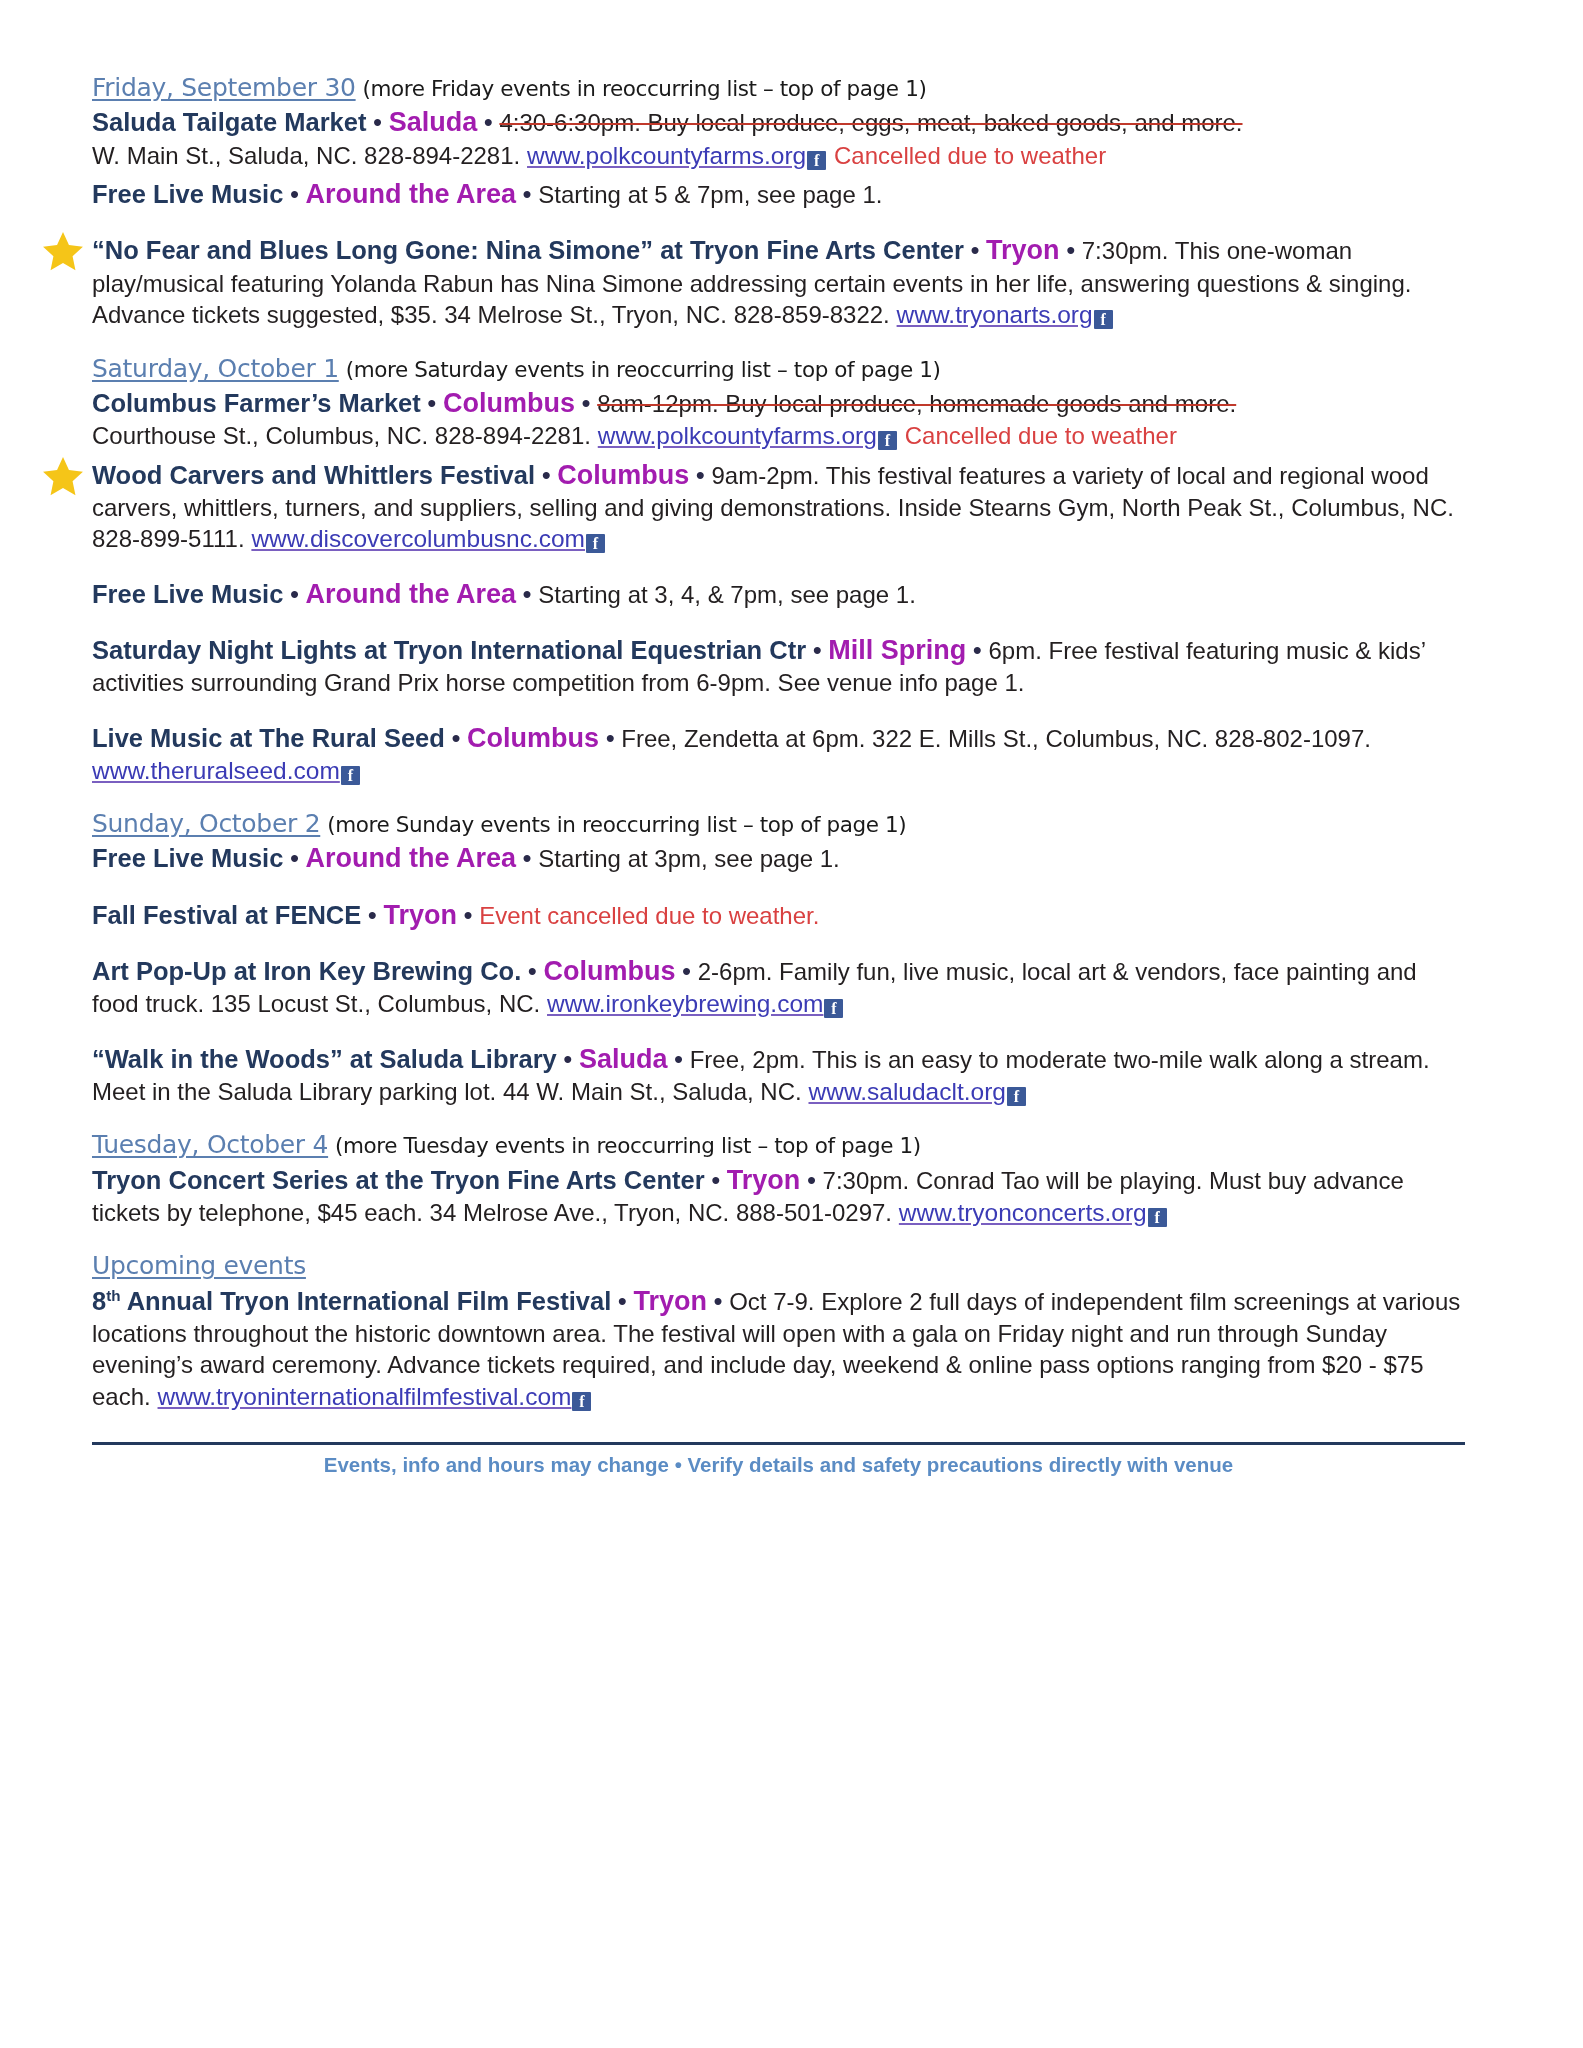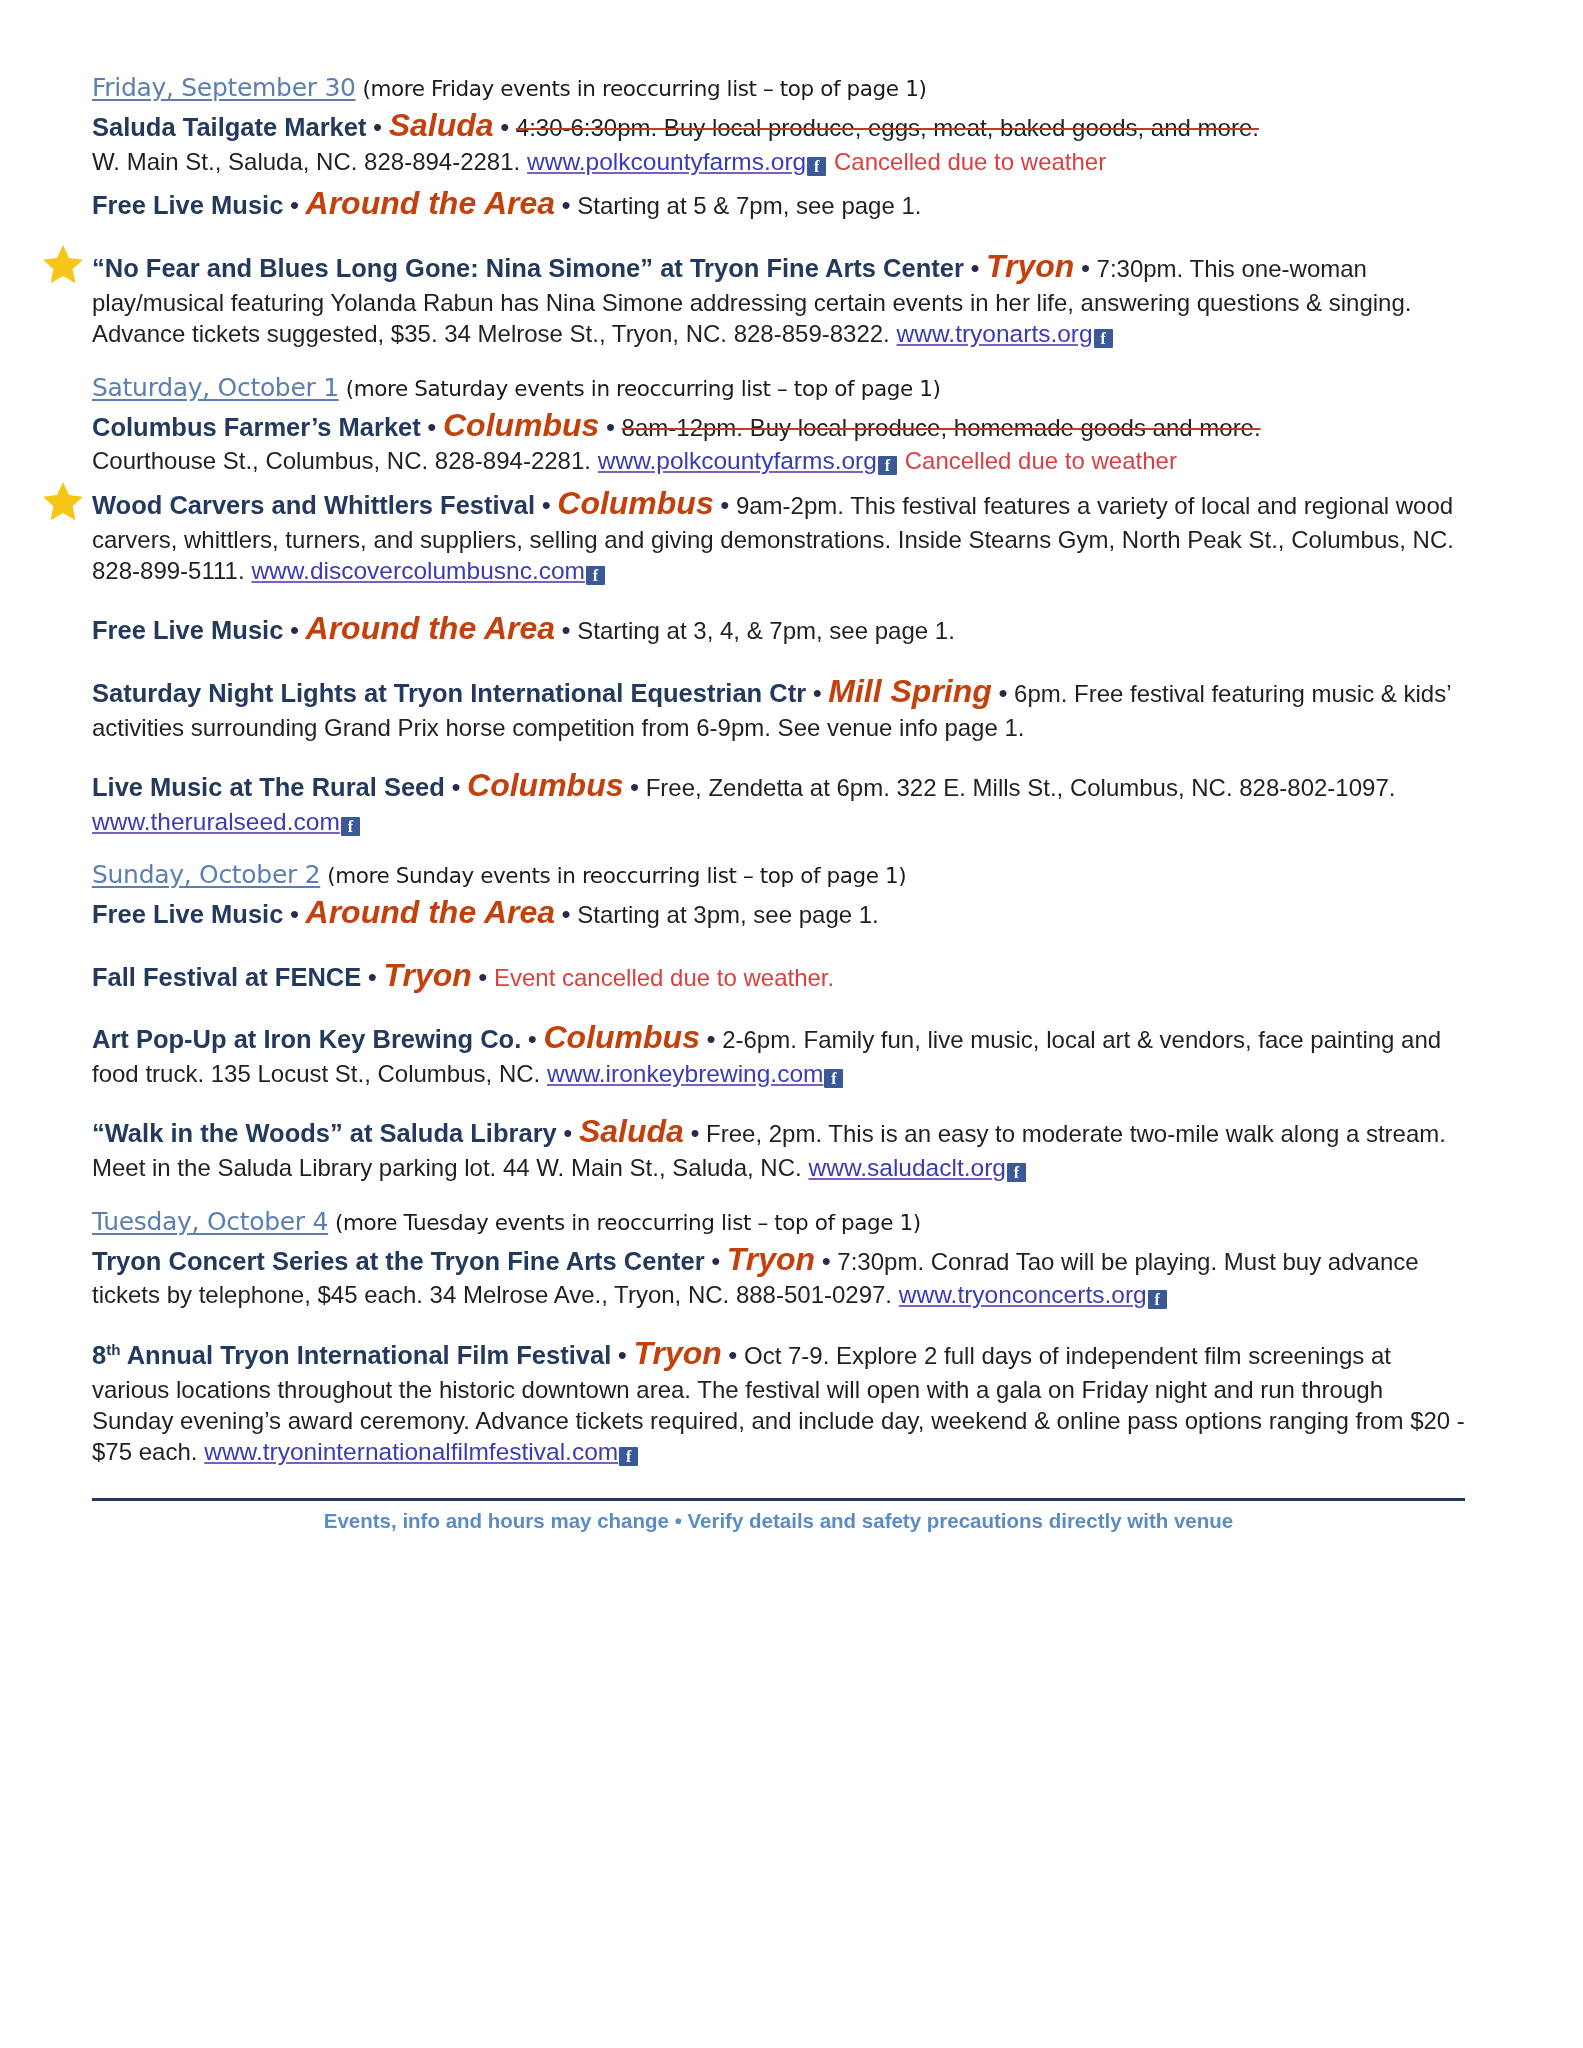--- a/index.html
+++ b/index.html
@@ -63,23 +63,22 @@
   .etitle {
     font-weight: bold;
     color: #23395d;
     font-size: 25.5px;
   }
   .sup { font-size: 0.62em; vertical-align: super; }
 
   
   .town {
     font-weight: bold;
-    font-style: italic;
-    color: #c2410c;
-    font-size: 32px;
+    color: #a21caf;
+    font-size: 27px;
   }
   .bull { color: #2a2a4a; font-weight: bold; }
 
   
   .detail { color: #231f20; font-size: 24px; }
 
   
   .struck {
     text-decoration: line-through;
     text-decoration-color: #c0392b;
@@ -301,20 +300,23 @@
 
   <p class="block">
     <span class="etitle">Tryon Concert Series at the Tryon Fine Arts Center</span>
     <span class="bull"> • </span>
     <span class="town">Tryon</span>
     <span class="bull"> • </span>
     <span class="detail">7:30pm. Conrad Tao will be playing. Must buy advance tickets by telephone, $45 each. 34 Melrose Ave., Tryon, NC. 888-501-0297.</span>
     <a class="link" href="#">www.tryonconcerts.org</a><span class="fb">f</span>
   </p>
 
+  <p class="dayhead">
+    <span class="dname">Upcoming events</span>
+  </p>
 
   <p class="block nogap">
     <span class="etitle">8</span><span class="etitle sup">th</span><span class="etitle"> Annual Tryon International Film Festival</span>
     <span class="bull"> • </span>
     <span class="town">Tryon</span>
     <span class="bull"> • </span>
     <span class="detail">Oct 7-9. Explore 2 full days of independent film screenings at various locations throughout the historic downtown area. The festival will open with a gala on Friday night and run through Sunday evening’s award ceremony. Advance tickets required, and include day, weekend &amp; online pass options ranging from $20 - $75 each.</span>
     <a class="link" href="#">www.tryoninternationalfilmfestival.com</a><span class="fb">f</span>
   </p>
 

